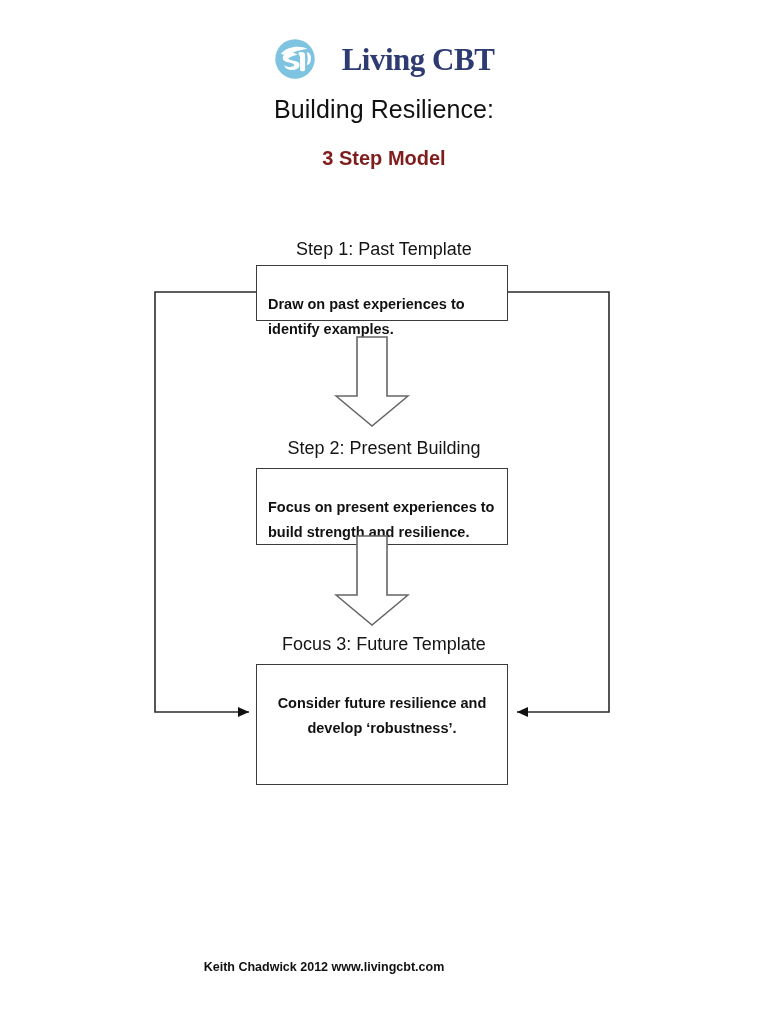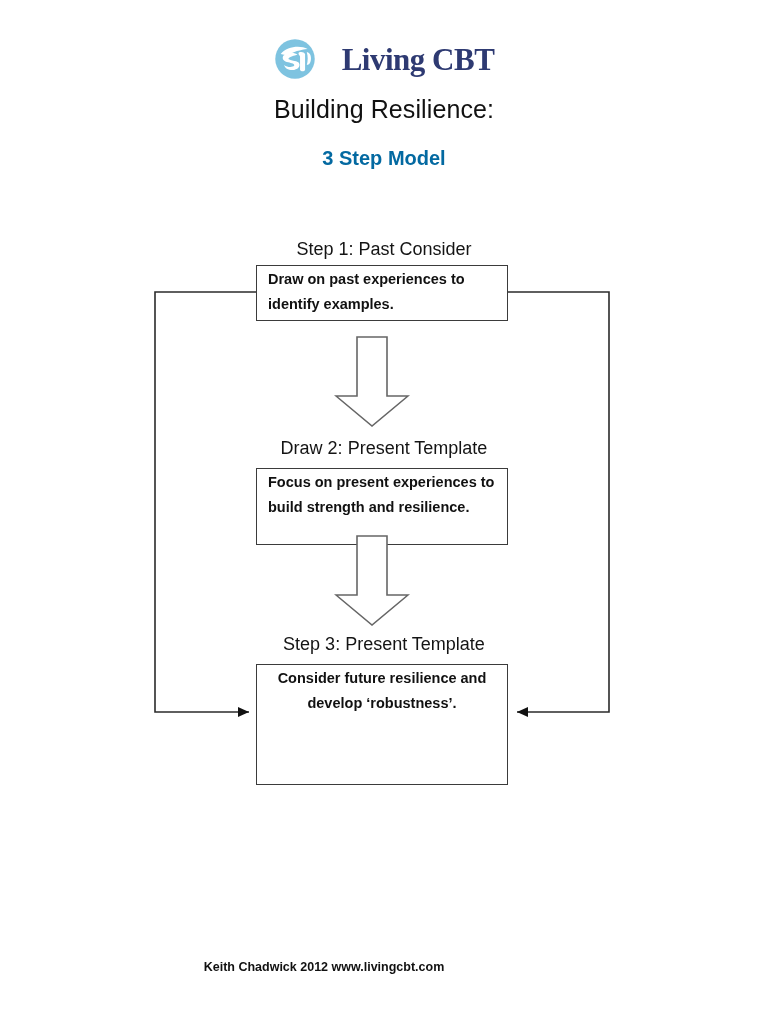--- a/index.html
+++ b/index.html
@@ -62,21 +62,21 @@
     letter-spacing: 0.1px;
   }
   .doc-subtitle {
     position: absolute;
     top: 147px;
     left: 0;
     width: 768px;
     text-align: center;
     font-size: 20px;
     font-weight: bold;
-    color: #0369a1;
+    color: #7f1d1d;
   }
 
   
   .step-caption {
     position: absolute;
     left: 0;
     width: 768px;
     text-align: center;
     font-size: 18px;
     font-weight: normal;
@@ -87,21 +87,21 @@
   #caption-3 { top: 634px; }
 
   
   .step-box {
     position: absolute;
     left: 256px;
     width: 252px;
     box-sizing: border-box;
     border: 1px solid #3b3b3b;
     background: #ffffff;
-    padding: 1px 11px 9px 11px;
+    padding: 26px 11px 9px 11px;
   }
   .step-box p {
     margin: 0;
     font-size: 14.5px;
     font-weight: bold;
     line-height: 1.72;
     color: #111111;
   }
   .step-box p + p.spaced { margin-top: 13px; }
 
@@ -152,39 +152,39 @@
       <path d="M22 42 C34 34, 50 34, 56 40 C48 42, 38 44, 34 50 C40 54, 52 54, 58 58 C64 64, 60 74, 48 76 C36 78, 26 72, 24 64 C32 70, 44 70, 48 66 C50 62, 42 60, 34 58 C24 56, 18 50, 22 42 Z" fill="#ffffff"></path>
       <path d="M60 34 C66 32, 72 34, 74 38 L74 76 C72 80, 64 80, 62 76 L62 44 C60 40, 56 38, 60 34 Z" fill="#ffffff"></path>
       <path d="M78 34 C84 34, 88 40, 88 48 C88 58, 84 64, 78 64 C81 56, 81 42, 78 34 Z" fill="#ffffff"></path>
     </svg>
     <div class="brand-name">Living CBT</div>
   </div>
 
   <div class="doc-title">Building Resilience:</div>
   <div class="doc-subtitle">3 Step Model</div>
 
-  <div class="step-caption" id="caption-1">Step 1: Past Consider</div>
+  <div class="step-caption" id="caption-1">Step 1: Past Template</div>
   <div class="step-box" id="box-1">
     <p>Draw on past experiences to identify examples.</p>
   </div>
 
   <svg class="block-arrow" id="arrow-1" viewBox="0 0 76 92" aria-hidden="true">
     <polygon points="23,1 53,1 53,60 74,60 38,90 2,60 23,60" fill="#ffffff" stroke="#666666" stroke-width="1.6" stroke-linejoin="miter"></polygon>
   </svg>
 
-  <div class="step-caption" id="caption-2">Draw 2: Present Template</div>
+  <div class="step-caption" id="caption-2">Step 2: Present Building</div>
   <div class="step-box" id="box-2">
     <p>Focus on present experiences to build strength and resilience.</p>
   </div>
 
   <svg class="block-arrow" id="arrow-2" viewBox="0 0 76 92" aria-hidden="true">
     <polygon points="23,1 53,1 53,60 74,60 38,90 2,60 23,60" fill="#ffffff" stroke="#666666" stroke-width="1.6" stroke-linejoin="miter"></polygon>
   </svg>
 
-  <div class="step-caption" id="caption-3">Step 3: Present Template</div>
+  <div class="step-caption" id="caption-3">Focus 3: Future Template</div>
   <div class="step-box" id="box-3">
     <p>Consider future resilience and develop ‘robustness’.</p>
   </div>
 
   <svg class="loop-layer" viewBox="0 0 768 1024" aria-hidden="true">
     <g fill="none" stroke="#2b2b2b" stroke-width="1.6">
 
       <path d="M256 292 L155 292 L155 712 L249 712"></path>
 
       <path d="M508 292 L609 292 L609 712 L517 712"></path>

